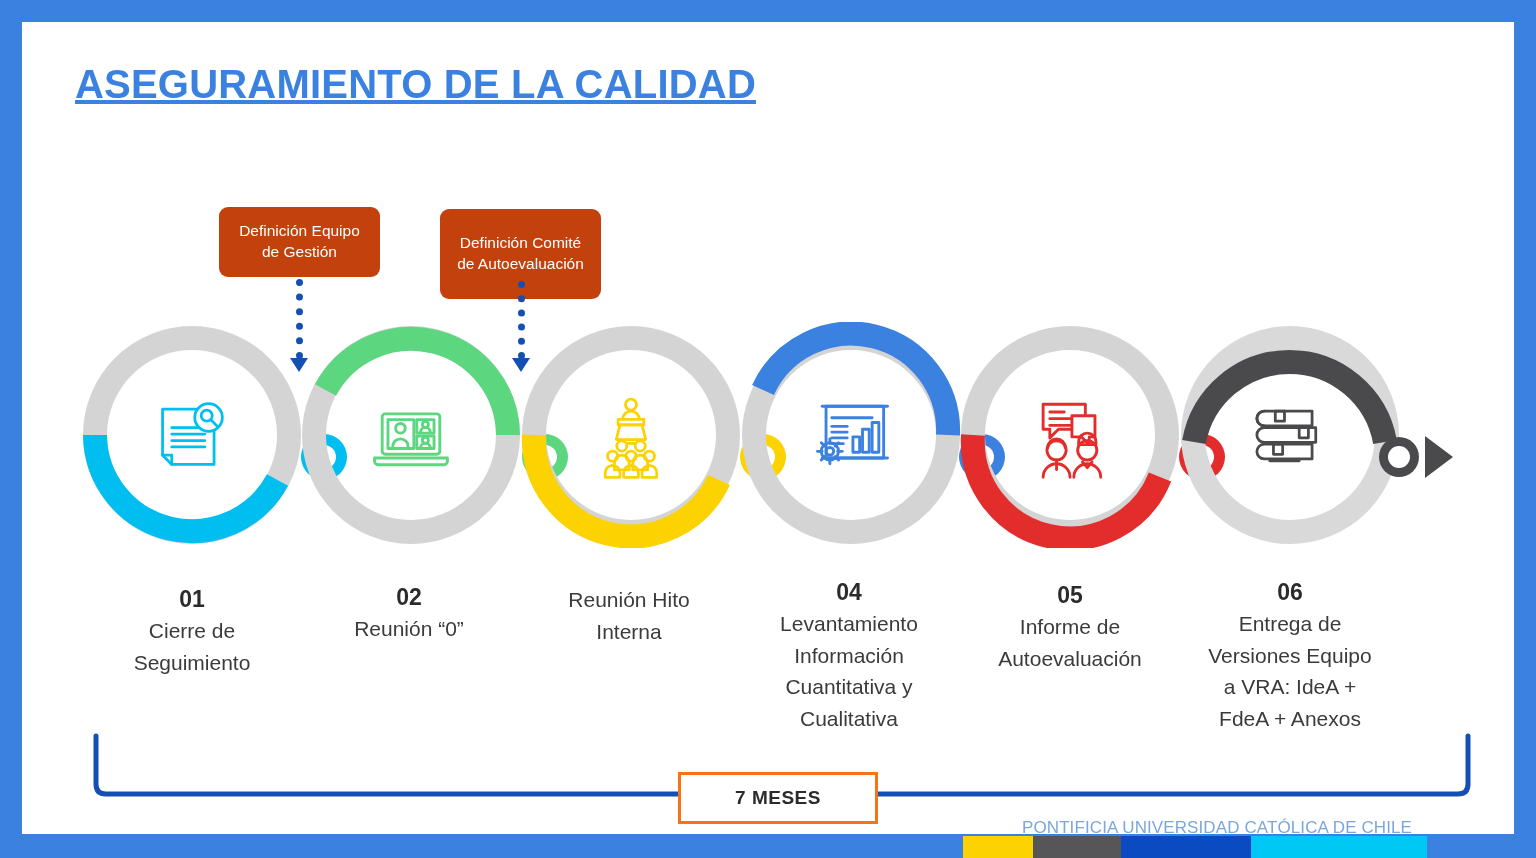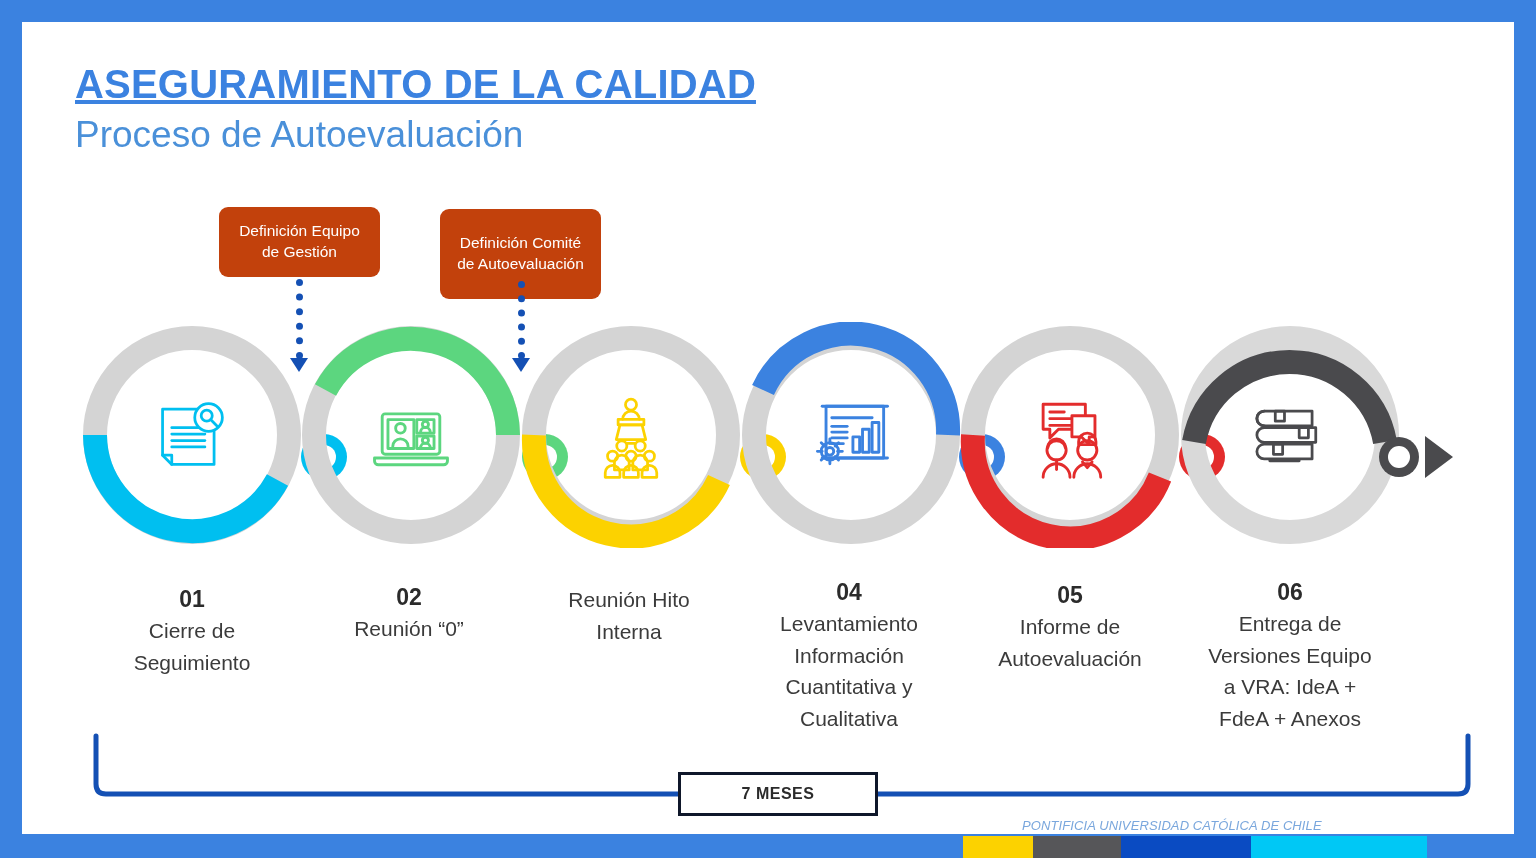--- a/index.html
+++ b/index.html
@@ -94,50 +94,49 @@
   }
   .step-text{
     font-size:21px;font-weight:normal;line-height:1.5;
     color:#3b3b3b;
   }
 
   
   #bracket{position:absolute;left:60px;top:700px;}
   #months-box{
     position:absolute;left:656px;top:750px;
-    width:200px;height:44px;
-    border:3px solid #0f172a;
+    width:200px;height:52px;
+    border:3px solid #f97316;
     background:#ffffff;
     display:flex;align-items:center;justify-content:center;
-    font-size:16px;font-weight:bold;color:#2b2b2b;
+    font-size:19px;font-weight:bold;color:#2b2b2b;
     letter-spacing:.5px;
     box-sizing:border-box;
   }
 
   
   #footer-brand{
     position:absolute;left:1000px;top:796px;
-    font-size:13px;letter-spacing:.1px;
-    color:#7aa7dd;white-space:nowrap;font-style:italic;
+    font-size:17px;letter-spacing:.1px;
+    color:#7aa7dd;white-space:nowrap;
   }
   #color-strip{
     position:absolute;left:0;top:836px;width:1536px;height:22px;
     display:flex;
   }
   #color-strip .pad{background:#3b82e0;}
   #color-strip .seg{height:22px;}
 </style>
 </head>
 <body>
 
 <div id="slide">
   <div id="canvas">
 
     <div id="title-main">ASEGURAMIENTO DE LA CALIDAD</div>
-    <div id="title-sub">Proceso de Autoevaluación</div>
 
     <div class="callout" style="left:197px;top:185px;width:161px;height:70px;">
       <span>
         <span>Definición Equipo</span><br>
         <span>de Gestión</span>
       </span>
     </div>
     <div class="dot-line" style="left:274px;top:257px;height:80px;"></div>
     <div class="arrow-head" style="left:268px;top:336px;"></div>
 

